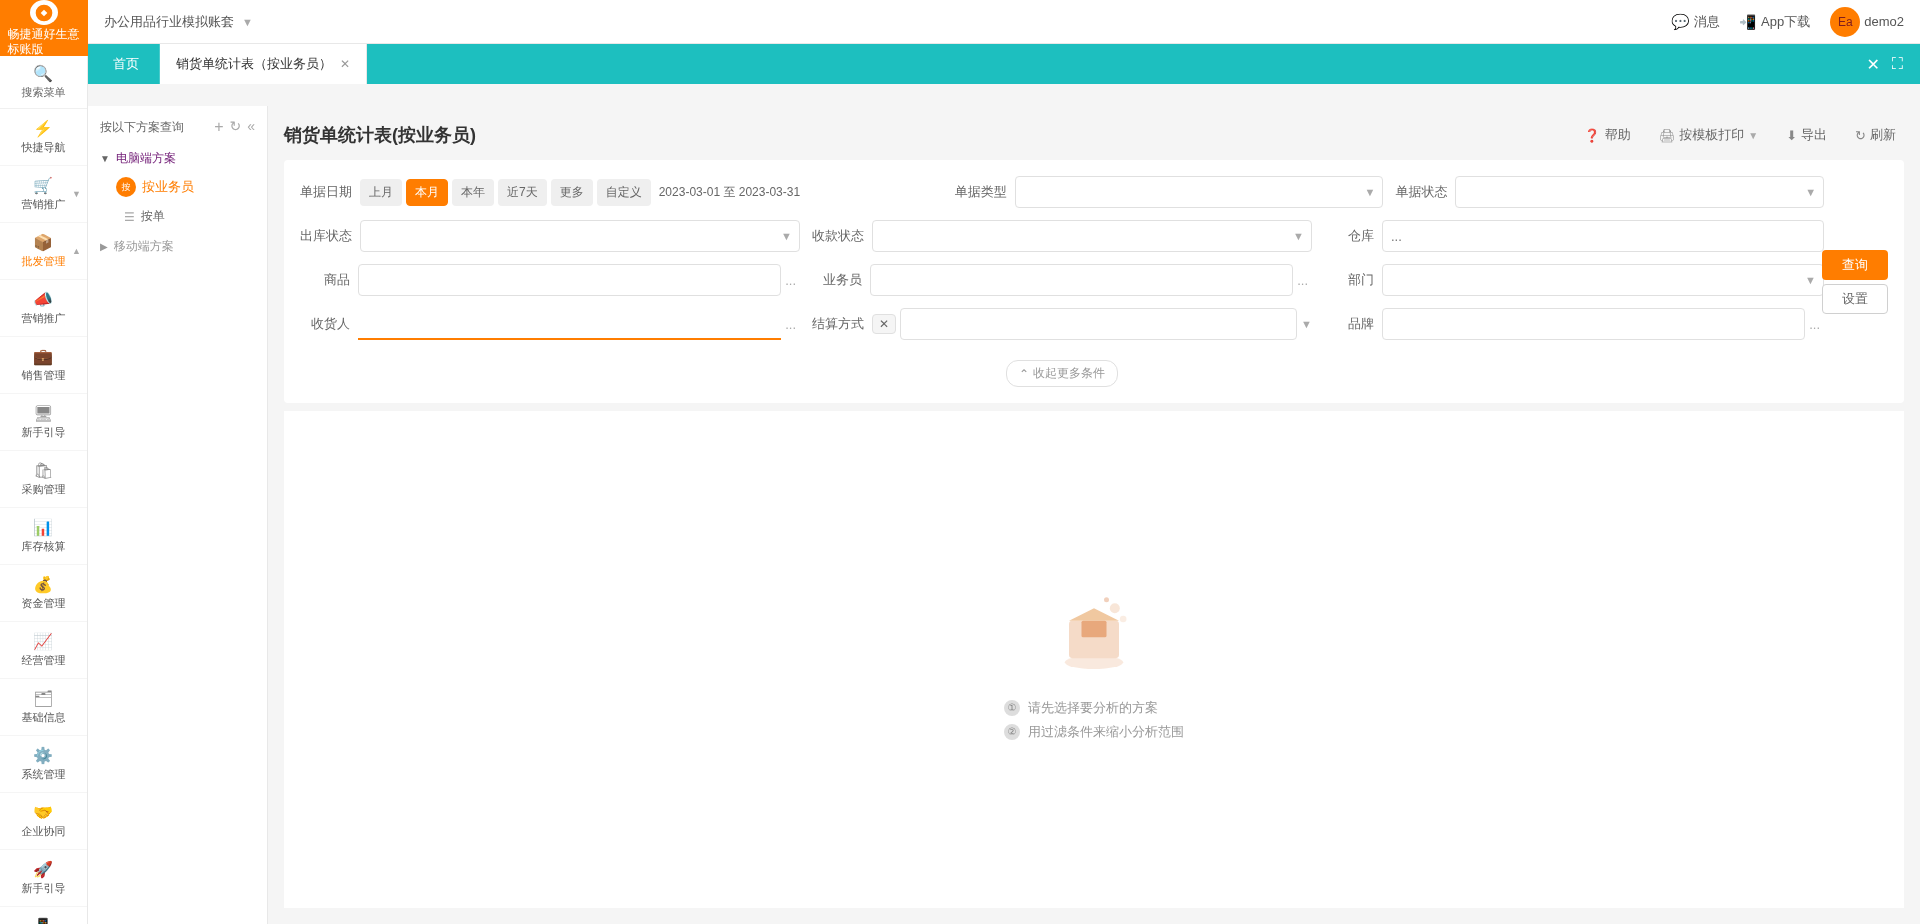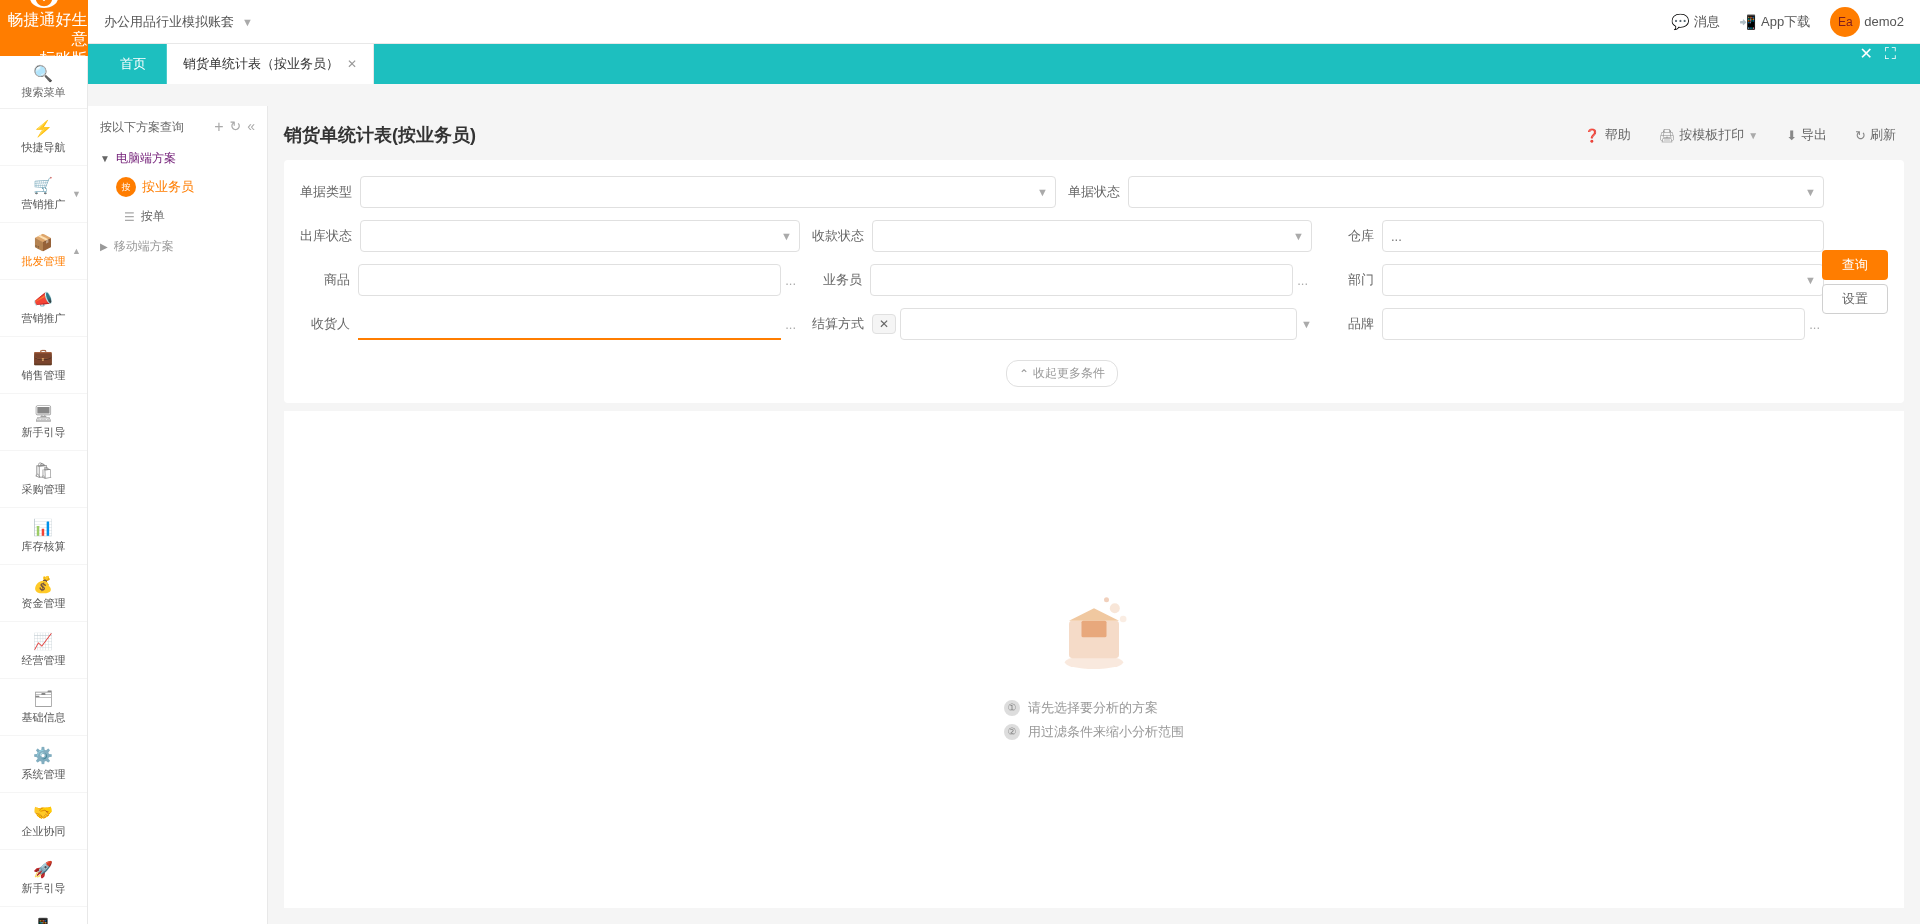--- a/index.html
+++ b/index.html
@@ -116,22 +116,22 @@
       display: flex; align-items: center; justify-content: center;
       color: #7f1d1d; font-size: 12px;
       cursor: pointer;
     }
 
     
     .tab-bar {
       height: 40px;
       background: #1dbfbf;
       display: flex;
-      align-items: flex-start;
-      padding: 0 12px;
+      align-items: center;
+      padding: 0 5px;
       flex-shrink: 0;
     }
     .tab-home {
       padding: 0 20px;
       height: 100%;
       display: flex;
       align-items: center;
       color: #fff;
       font-size: 13px;
       cursor: pointer;
@@ -499,21 +499,21 @@
 <body>
 
 <div class="sidebar">
   <div class="sidebar-logo">
     <div class="logo-icon">
       <svg viewBox="0 0 24 24" fill="none">
           <circle cx="12" cy="12" r="10" fill="#ff7d00"></circle>
           <path d="M8 12 L12 8 L16 12 L12 16 Z" fill="#fff"></path>
         </svg>
     </div>
-    <span style="font-size:16px;text-align:right;line-height:1.2">畅捷通好生意<br>标账版</span>
+    <span style="font-size:12px;text-align:left;line-height:1.2">畅捷通好生意<br>标账版</span>
   </div>
 
   <div class="sidebar-search">
     <span class="icon">🔍</span>
     <span>搜索菜单</span>
   </div>
 
   <div class="sidebar-nav-item">
     <span class="icon">⚡</span>
     <span>快捷导航</span>
@@ -688,20 +688,32 @@
           <div class="page-action-btn">
             <span style="color:#888;">↻</span>
             <span>刷新</span>
           </div>
         </div>
       </div>
 
       <div class="filter-form-wrapper">
 
         <div class="filter-row">
+          <div class="filter-item" style="flex:1.5;">
+            <span class="filter-label">单据日期</span>
+            <div class="date-filter">
+              <button class="date-btn">上月</button>
+              <button class="date-btn active">本月</button>
+              <button class="date-btn">本年</button>
+              <button class="date-btn">近7天</button>
+              <button class="date-btn">更多</button>
+              <button class="date-btn">自定义</button>
+              <span class="date-range">2023-03-01 至 2023-03-31</span>
+            </div>
+          </div>
           <div class="filter-item">
             <span class="filter-label">单据类型</span>
             <div class="select-wrap">
               <select class="filter-select"></select>
               <span class="arrow-down">▼</span>
             </div>
           </div>
           <div class="filter-item">
             <span class="filter-label">单据状态</span>
             <div class="select-wrap">

